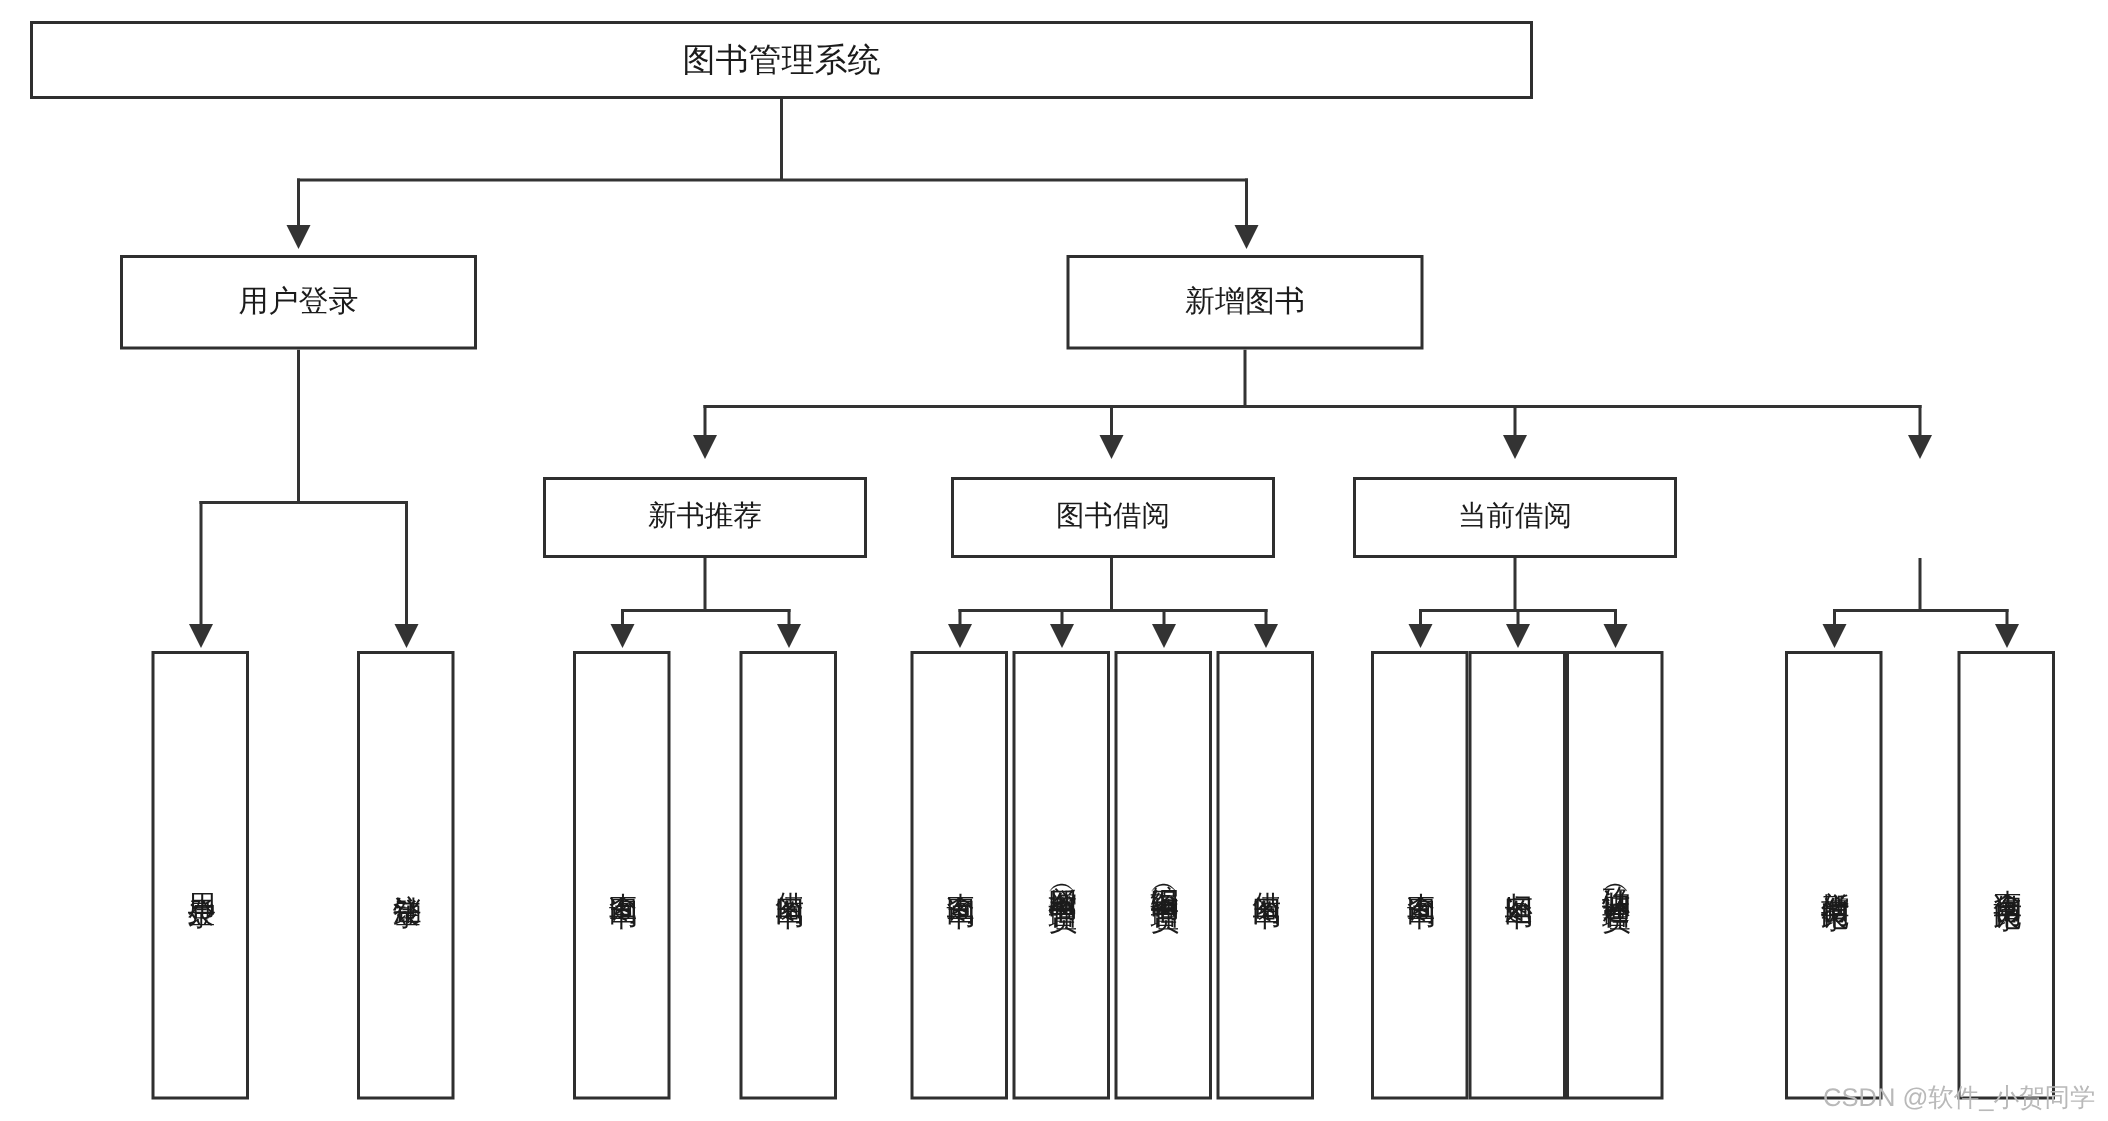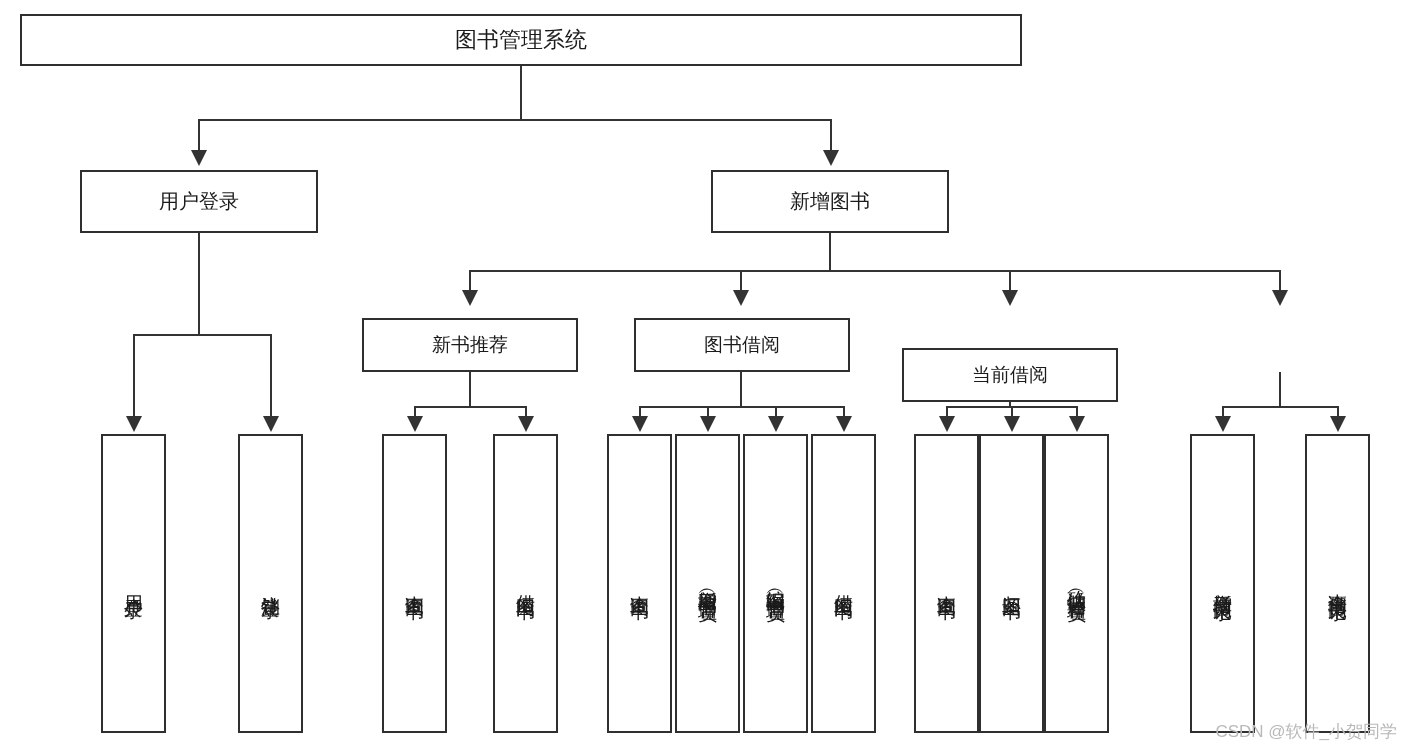--- a/index.html
+++ b/index.html
@@ -124,21 +124,21 @@
 
   <div class="ln vln" style="left:1279px;top:270px;width:2px;height:22px;"></div>
   <div class="arrow" style="left:1272px;top:290px;"></div>
 
   <div class="node level3" style="left:362px;top:318px;width:216px;height:54px;">
     <span>新书推荐</span>
   </div>
   <div class="node level3" style="left:622px;top:318px;width:216px;height:54px;margin-left:12px;">
     <span>图书借阅</span>
   </div>
-  <div class="node level3" style="left:902px;top:318px;width:216px;height:54px;margin-top:30px;">
+  <div class="node level3" style="left:902px;top:318px;width:216px;height:54px;">
     <span>当前借阅</span>
   </div>
 
   <div class="ln vln" style="left:469px;top:372px;width:2px;height:36px;"></div>
   <div class="ln hln" style="left:414px;top:406px;width:113px;height:2px;"></div>
   <div class="ln vln" style="left:414px;top:406px;width:2px;height:12px;"></div>
   <div class="arrow" style="left:407px;top:416px;"></div>
   <div class="ln vln" style="left:525px;top:406px;width:2px;height:12px;"></div>
   <div class="arrow" style="left:518px;top:416px;"></div>
 

